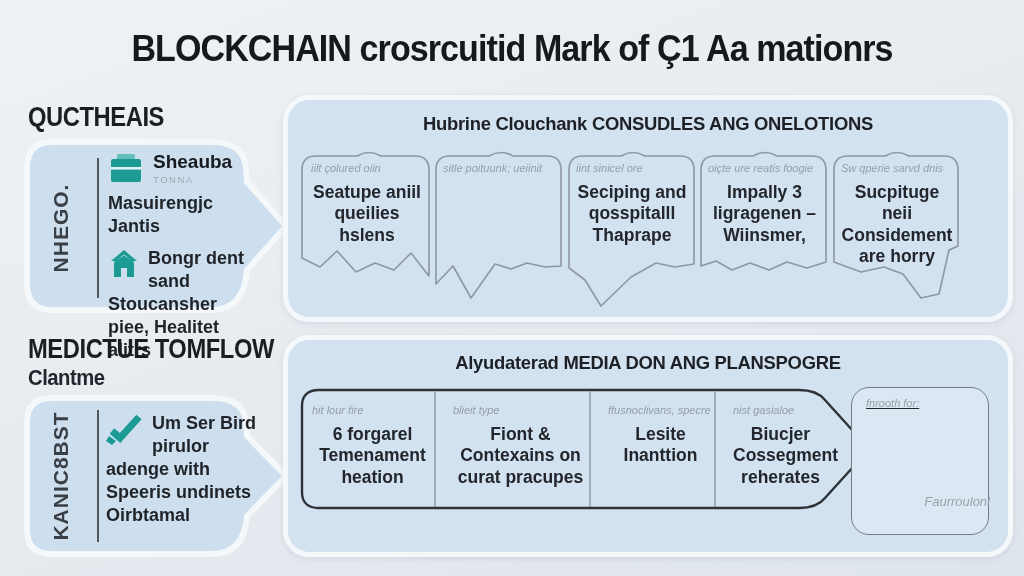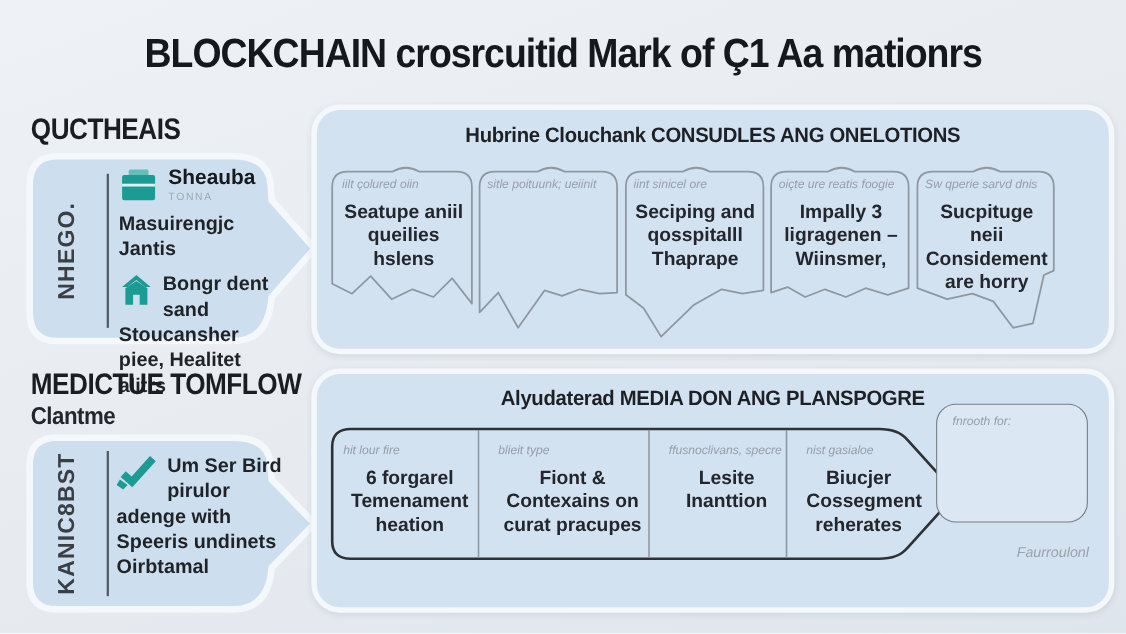--- a/index.html
+++ b/index.html
@@ -173,19 +173,19 @@
     <div class="tcol" style="width:125px;">
       <div class="tag">ffusnoclivans, specre</div>
       <div class="cbody" style="margin-top:6px;">Lesite Inanttion</div>
     </div>
     <div class="tcol" style="width:115px;">
       <div class="tag">nist gasialoe</div>
       <div class="cbody">Biucjer Cossegment reherates</div>
     </div>
   </div>
 
-  <div class="abs result-box" style="left:851px;top:367px;width:138px;height:108px;">
+  <div class="abs result-box" style="left:851px;top:387px;width:138px;height:148px;text-decoration:underline;">
     <div class="tag">fnrooth for:</div>
   </div>
 
   <div class="abs footnote" style="left:850px;top:494px;width:140px;">Faurroulonl</div>
 
 </div>
 
 </body></html>

